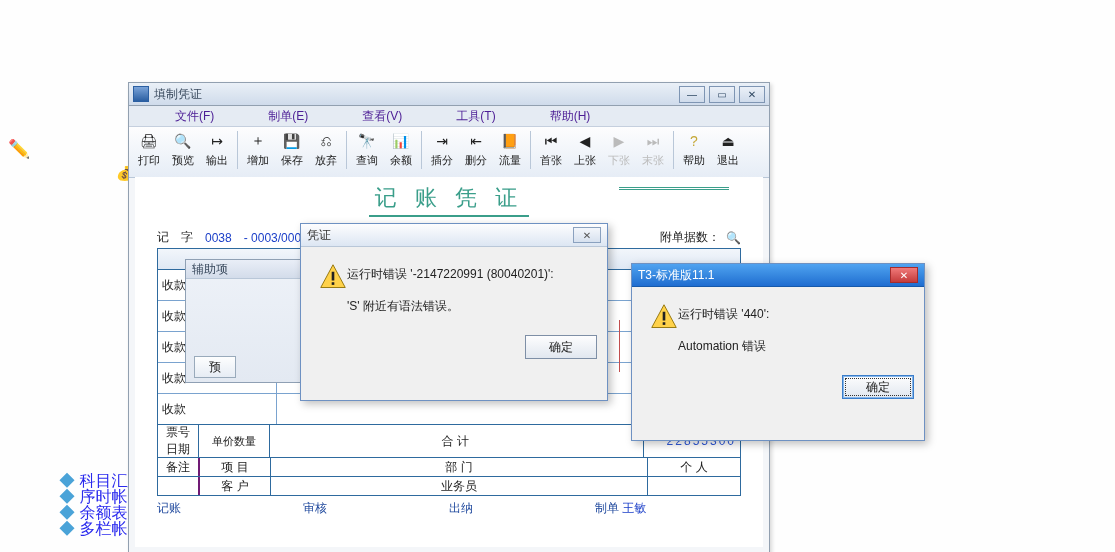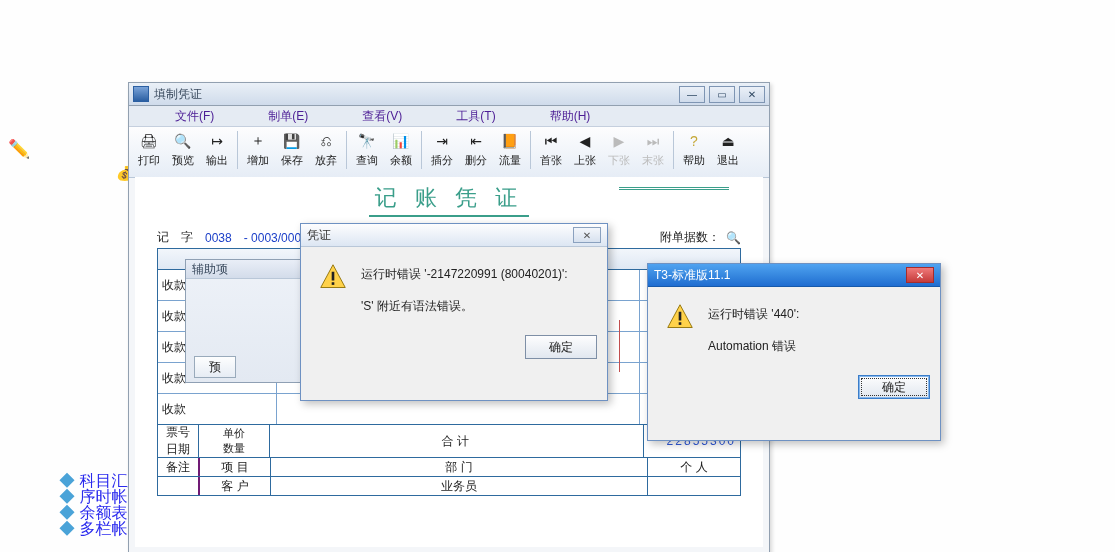--- a/index.html
+++ b/index.html
@@ -73,21 +73,21 @@
   .amtcols{
     position:absolute; left:400px; top:320px; width:220px; height:52px;
     display:flex;
   }
   .amtcols .col{flex:1;border-right:1px solid #6f7696;}
   .amtcols .col:nth-child(1){border-left:1px solid #6f7696;}
   .amtcols .col:nth-child(4n){border-right:1px solid #c24f4f;}
   .sum-row{display:flex;border:1px solid #2e6a9e;border-top:none;height:32px;}
   .sum-row .lbl{width:40px;border-right:1px solid #2e6a9e;display:flex;flex-direction:column;
     justify-content:center;align-items:center;font-size:12px;}
-  .sum-row .u{width:70px;border-right:1px solid #2e6a9e;display:flex;flex-direction:column;
+  .sum-row .u{width:70px;border-right:1px solid #2e6a9e;display:flex;flex-direction:row;
     justify-content:center;align-items:center;font-size:11px;}
   .sum-row .mid{flex:1;border-right:1px solid #2e6a9e;position:relative;}
   .sum-row .amt{width:92px;display:flex;align-items:center;justify-content:flex-end;
     color:#2f58d8;padding-right:4px;letter-spacing:2px;}
   .info{border:1px solid #2e6a9e;border-top:none;}
   .info-row{display:flex;height:18px;}
   .info-row .c1{width:40px;border-right:2px solid #701a75;display:flex;align-items:center;justify-content:center;text-align:center;}
   .info-row .c2{width:70px;border-right:1px solid #2e6a9e;display:flex;align-items:center;justify-content:center;}
   .info-row .c3{flex:1;border-right:1px solid #2e6a9e;display:flex;align-items:center;justify-content:center;}
   .info-row .c4{width:92px;display:flex;align-items:center;justify-content:center;}
@@ -105,31 +105,31 @@
   
   .modal{position:absolute;border:1px solid #6e91c2;background:#f0f0f0;
     box-shadow:3px 3px 8px rgba(0,0,0,.25);}
   .modal .mtb{height:22px;background:linear-gradient(#fdfdfe,#dce6f3);
     border-bottom:1px solid #b9c7d8;display:flex;align-items:center;padding:0 6px;color:#333;}
   .modal .mtb .ttxt{flex:1;}
   .mclose{width:26px;height:14px;border:1px solid #8aa1bf;background:linear-gradient(#f3f6fb,#d7e1ef);
     display:flex;align-items:center;justify-content:center;color:#555;font-size:10px;}
   .mclose.red{background:linear-gradient(#f07a7a,#c43b3b);border:1px solid #a52c2c;color:#fff;}
   .mbody{padding:16px 18px 12px;}
-  .warn{display:flex;align-items:flex-start;gap:14px;}
+  .warn{display:flex;align-items:flex-start;}
   .wicon{width:28px;height:28px;position:relative;}
   .wicon svg{width:28px;height:28px;}
   .mtxt{font-size:12px;line-height:22px;}
   .mbtns{display:flex;justify-content:flex-end;padding:6px 10px 10px;}
   .okbtn{min-width:70px;height:22px;border:1px solid #7e8fa6;background:linear-gradient(#fdfdfe,#e1e7ef);
     display:flex;align-items:center;justify-content:center;}
   .okbtn.focus{outline:1px dotted #333;outline-offset:-4px;border:1px solid #3b7dc9;
     box-shadow:0 0 0 1px #86b7ec inset;}
   #m1{left:300px;top:223px;width:306px;height:176px;}
-  #m2{left:631px;top:263px;width:292px;height:176px;margin-left:16px;}
+  #m2{left:631px;top:263px;width:292px;height:176px;}
   #m2 .mtb{background:linear-gradient(#4fa3f0,#1f6dd0);color:#fff;border-bottom:1px solid #1659aa;}
 </style>
 </head>
 <body>
 
 <div class="desk-icon">✏️</div>
 <div class="money-icon">💰</div>
 <div class="side-links">
   <div>科目汇总</div>
   <div>序时帐</div>
@@ -301,20 +301,26 @@
         <div class="c4">个  人</div>
       </div>
       <div class="info-row">
         <div class="c1"></div>
         <div class="c2">客  户</div>
         <div class="c3">业务员</div>
         <div class="c4"></div>
       </div>
     </div>
 
+    <div class="foot">
+      <div>记账</div>
+      <div>审核</div>
+      <div>出纳</div>
+      <div><span>制单</span>&nbsp;<span class="val">王敏</span></div>
+    </div>
    </div>
   </div>
 </div>
 
 <div class="amtcols">
   <div class="col"></div>
     <div class="col"></div>
     <div class="col"></div>
     <div class="col"></div>
   <div class="col"></div>

